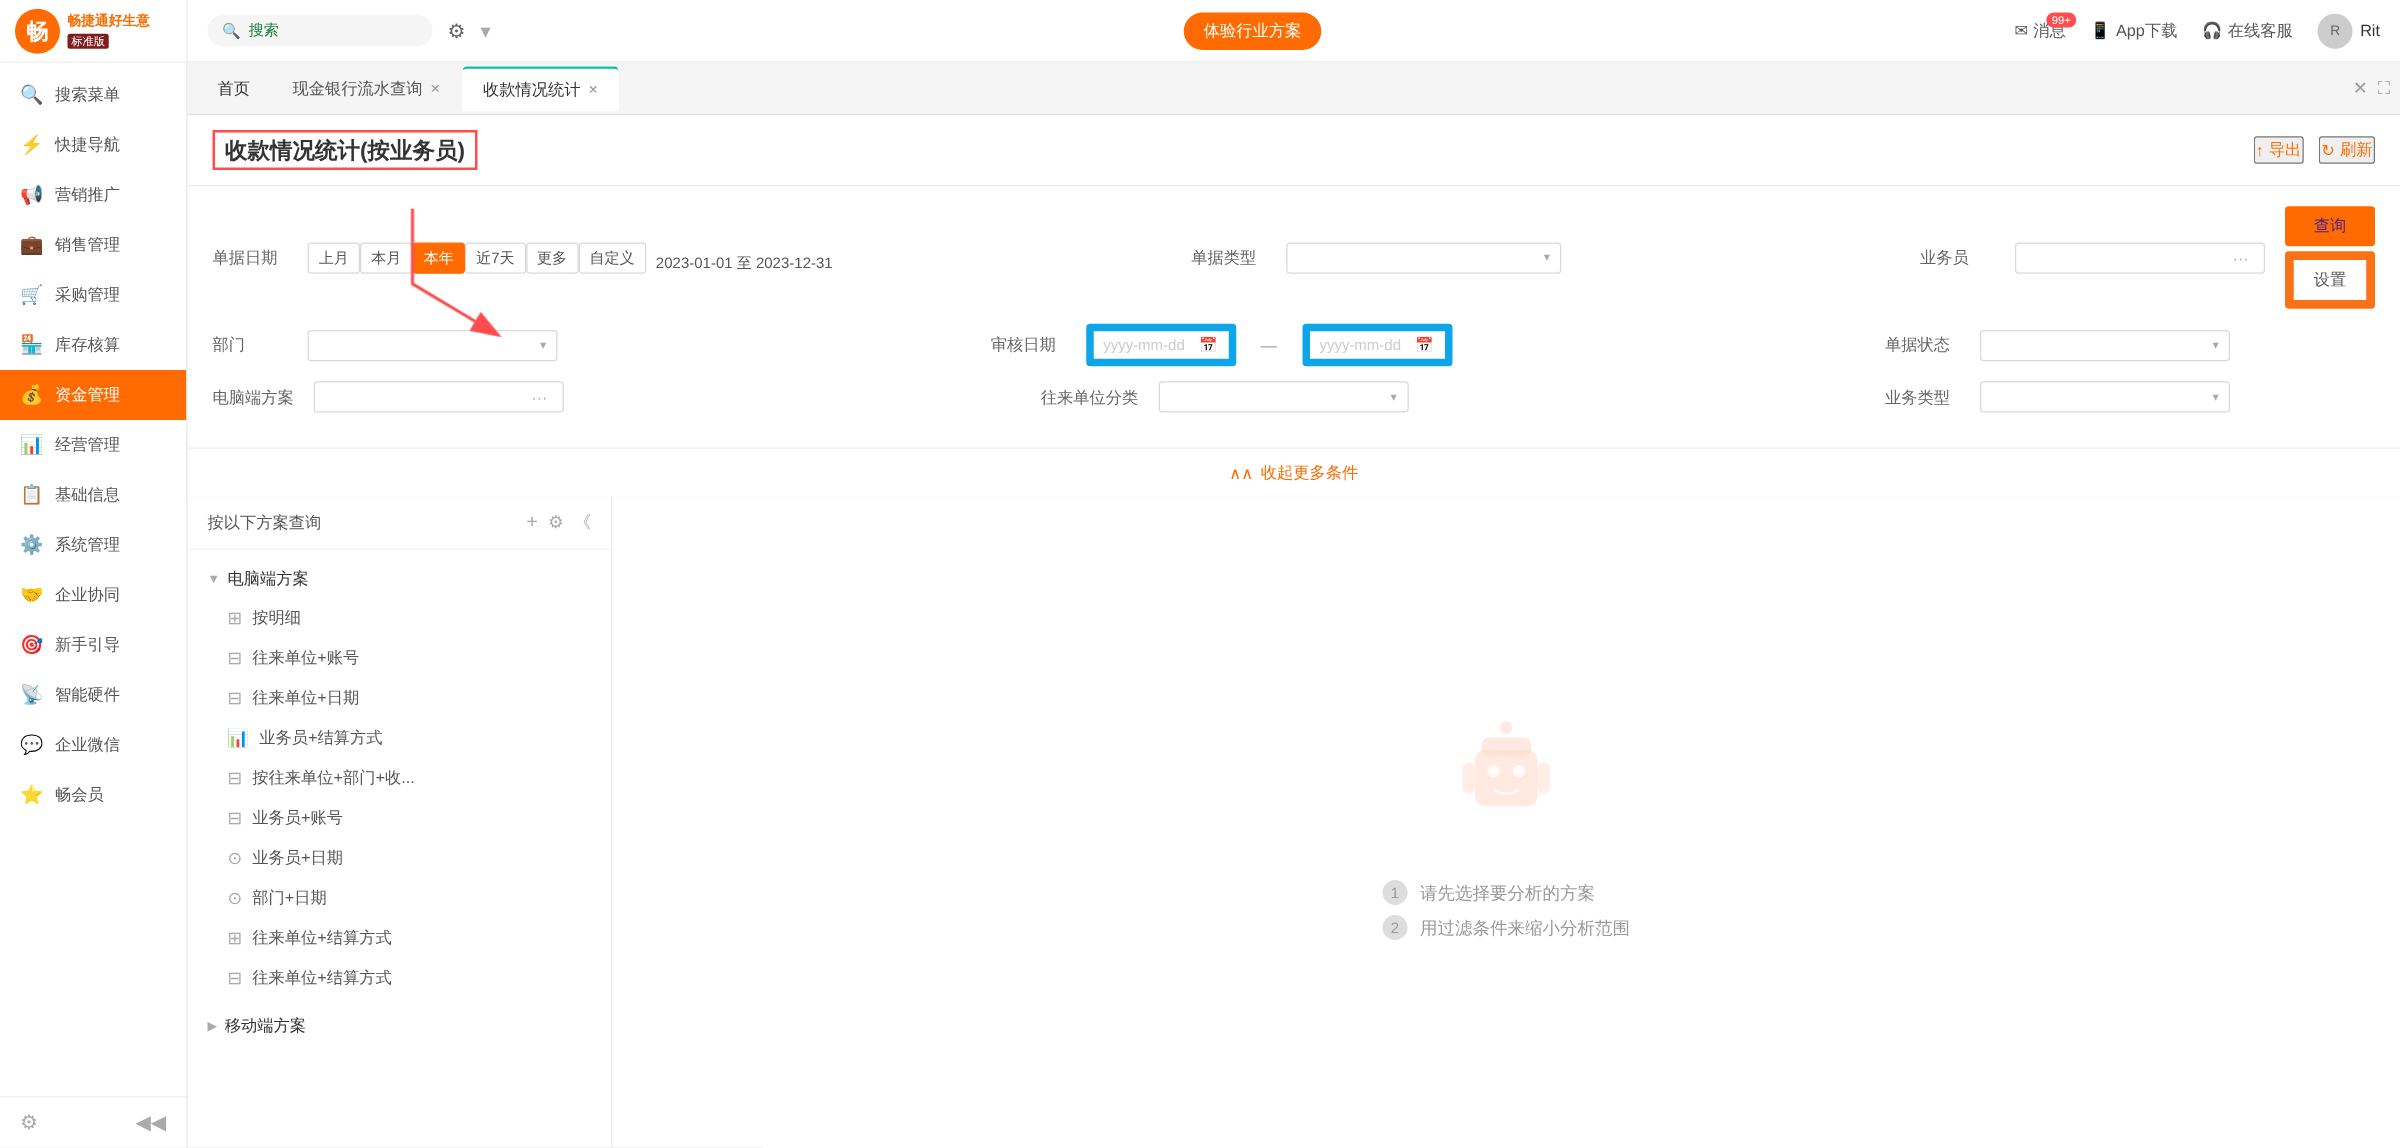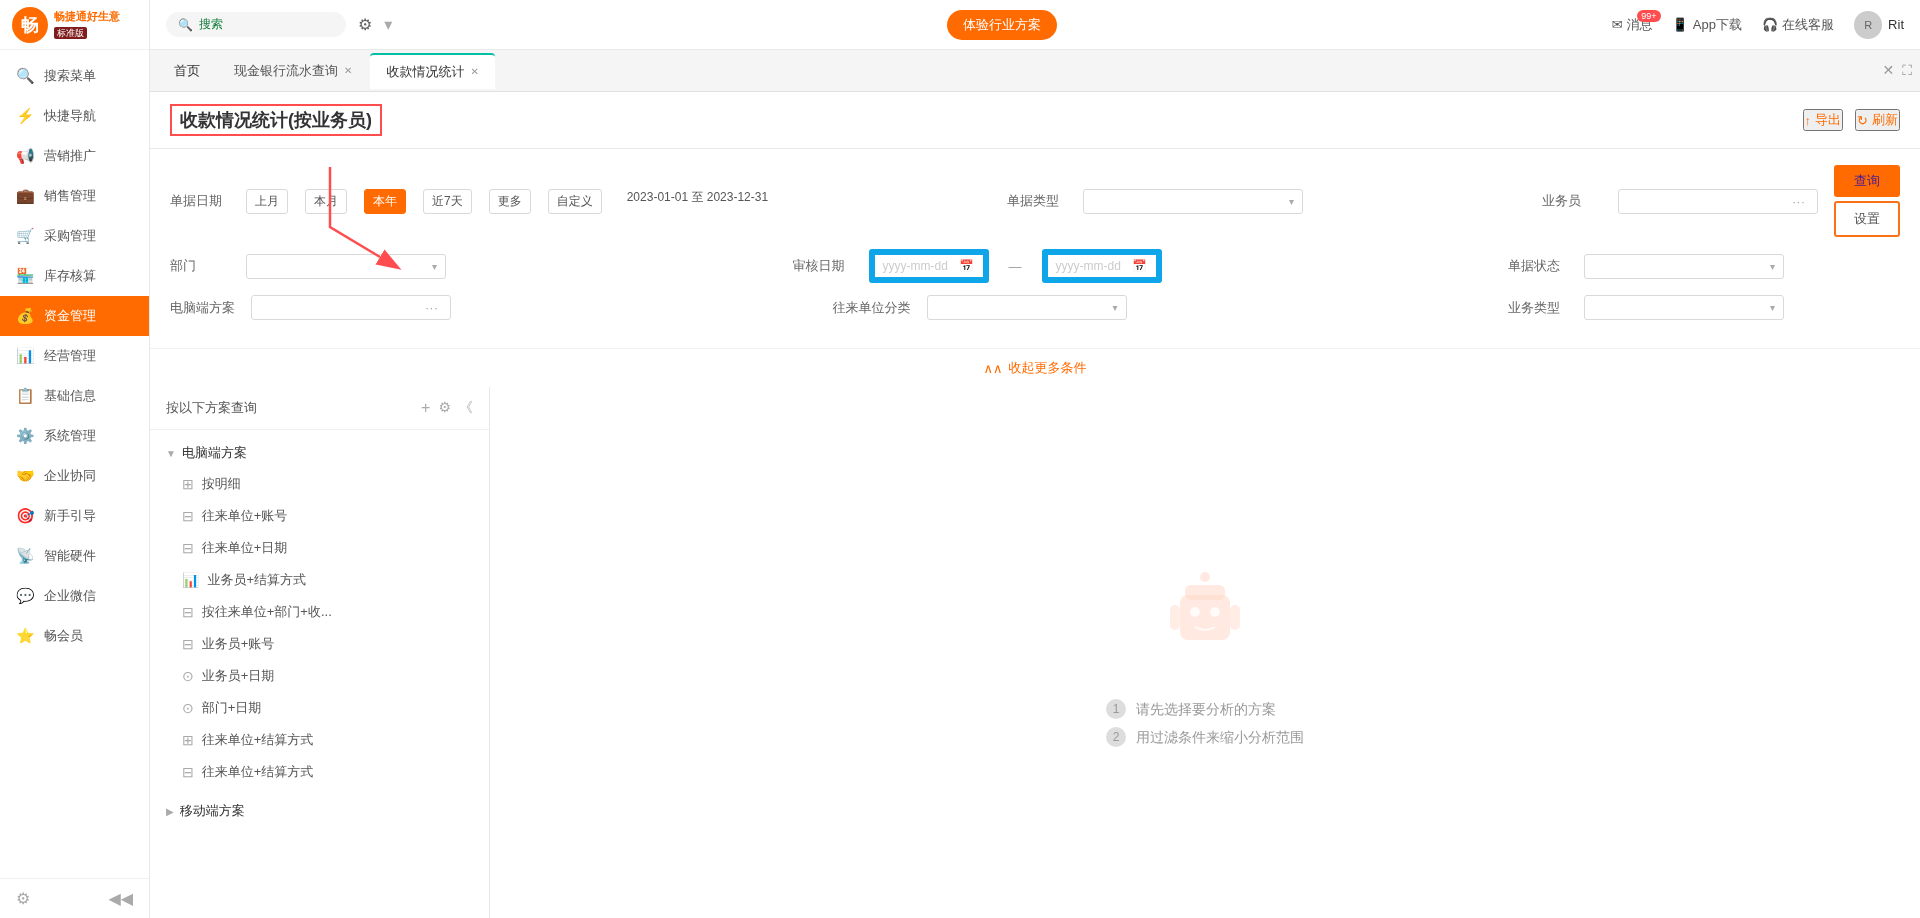--- a/index.html
+++ b/index.html
@@ -44,30 +44,30 @@
     .page-header { background: #fff; padding: 12px 20px; display: flex; align-items: center; justify-content: space-between; border-bottom: 1px solid #e8e8e8; flex-shrink: 0; }
     .page-title { font-size: 18px; font-weight: 600; color: #333; border: 2px solid #ff4d4f; padding: 2px 8px; }
     .page-actions { display: flex; gap: 12px; align-items: center; }
     .btn-export { color: #ff6b00; cursor: pointer; font-size: 13px; display: flex; align-items: center; gap: 4px; }
     .btn-refresh { color: #ff6b00; cursor: pointer; font-size: 13px; display: flex; align-items: center; gap: 4px; }
 
     
     .filter-panel { background: #fff; margin: 0; padding: 16px 20px; flex-shrink: 0; }
     .filter-row { display: flex; align-items: center; gap: 16px; margin-bottom: 12px; flex-wrap: wrap; }
     .filter-label { color: #666; font-size: 13px; white-space: nowrap; min-width: 60px; }
-    .filter-date-group { display: flex; align-items: flex-start; gap: 17px; }
+    .filter-date-group { display: flex; align-items: flex-end; gap: 0; }
     .date-btn { padding: 3px 8px; border: 1px solid #d9d9d9; border-radius: 3px; cursor: pointer; font-size: 12px; color: #555; background: #fff; }
     .date-btn.active { background: #ff6b00; color: #fff; border-color: #ff6b00; }
     .date-range { color: #555; font-size: 12px; margin-left: 8px; }
     .filter-select { display: flex; align-items: center; border: 1px solid #d9d9d9; border-radius: 3px; padding: 4px 8px; min-width: 180px; cursor: pointer; color: #555; font-size: 13px; justify-content: space-between; }
     .chevron { color: #aaa; font-size: 10px; }
     .filter-divider { color: #999; margin: 0 4px; }
     .date-input { border: 6px solid #0ea5e9; border-radius: 3px; padding: 4px 8px; width: 120px; color: #ccc; font-size: 12px; display: flex; align-items: center; justify-content: space-between; }
     .btn-query { background: #ff6b00; color: #4c1d95; border: none; border-radius: 3px; padding: 7px 20px; cursor: pointer; font-size: 13px; }
-    .btn-settings { background: #fff; color: #555; border: 2px solid #f97316; border-radius: 3px; padding: 7px 16px; cursor: pointer; font-size: 13px; }
+    .btn-settings { background: #fff; color: #555; border: 7px solid #f97316; border-radius: 3px; padding: 7px 16px; cursor: pointer; font-size: 13px; }
     .collapse-btn { display: flex; align-items: center; justify-content: center; gap: 6px; color: #ff6b00; cursor: pointer; font-size: 13px; padding: 10px; background: #fff; border-top: 1px solid #f0f0f0; }
     .more-dots { color: #aaa; cursor: pointer; margin: 0 4px; }
 
     
     .scheme-panel { width: 340px; background: #fff; border-right: 1px solid #e8e8e8; overflow-y: auto; flex-shrink: 0; }
     .scheme-header { display: flex; align-items: center; justify-content: space-between; padding: 12px 16px; border-bottom: 1px solid #f0f0f0; }
     .scheme-title { font-size: 13px; color: #555; }
     .scheme-actions { display: flex; gap: 8px; color: #aaa; cursor: pointer; }
     .scheme-group { margin: 8px 0; }
     .scheme-group-title { display: flex; align-items: center; padding: 6px 16px; cursor: pointer; color: #333; font-size: 13px; }

